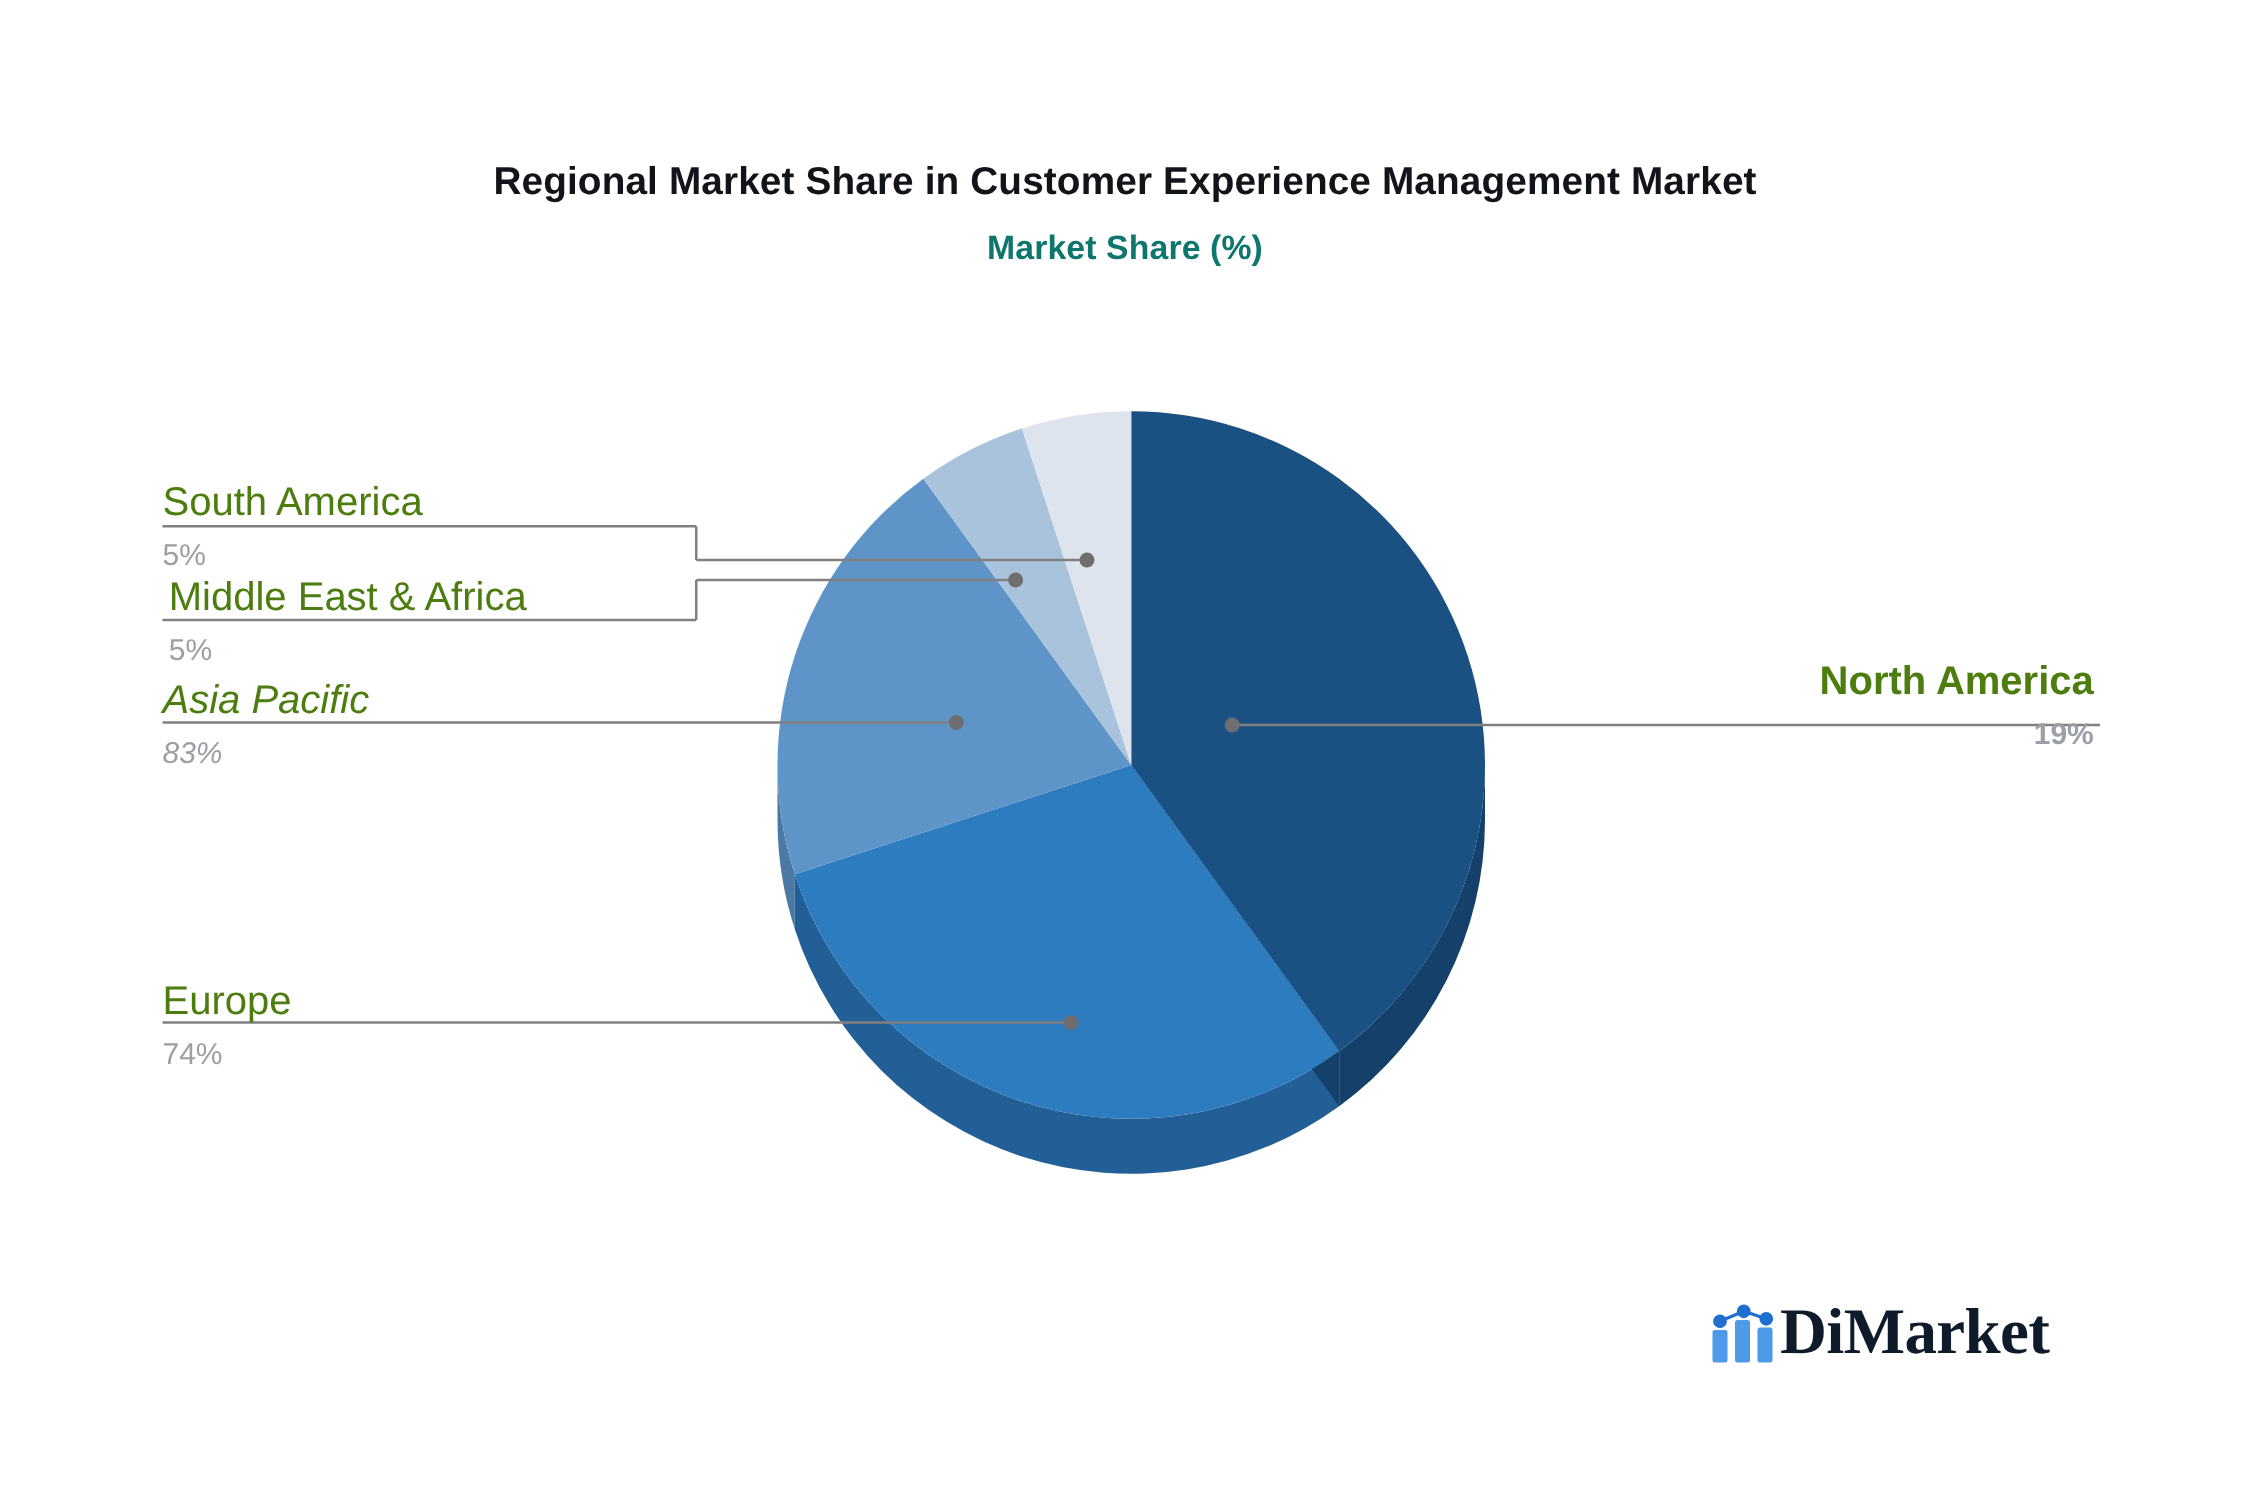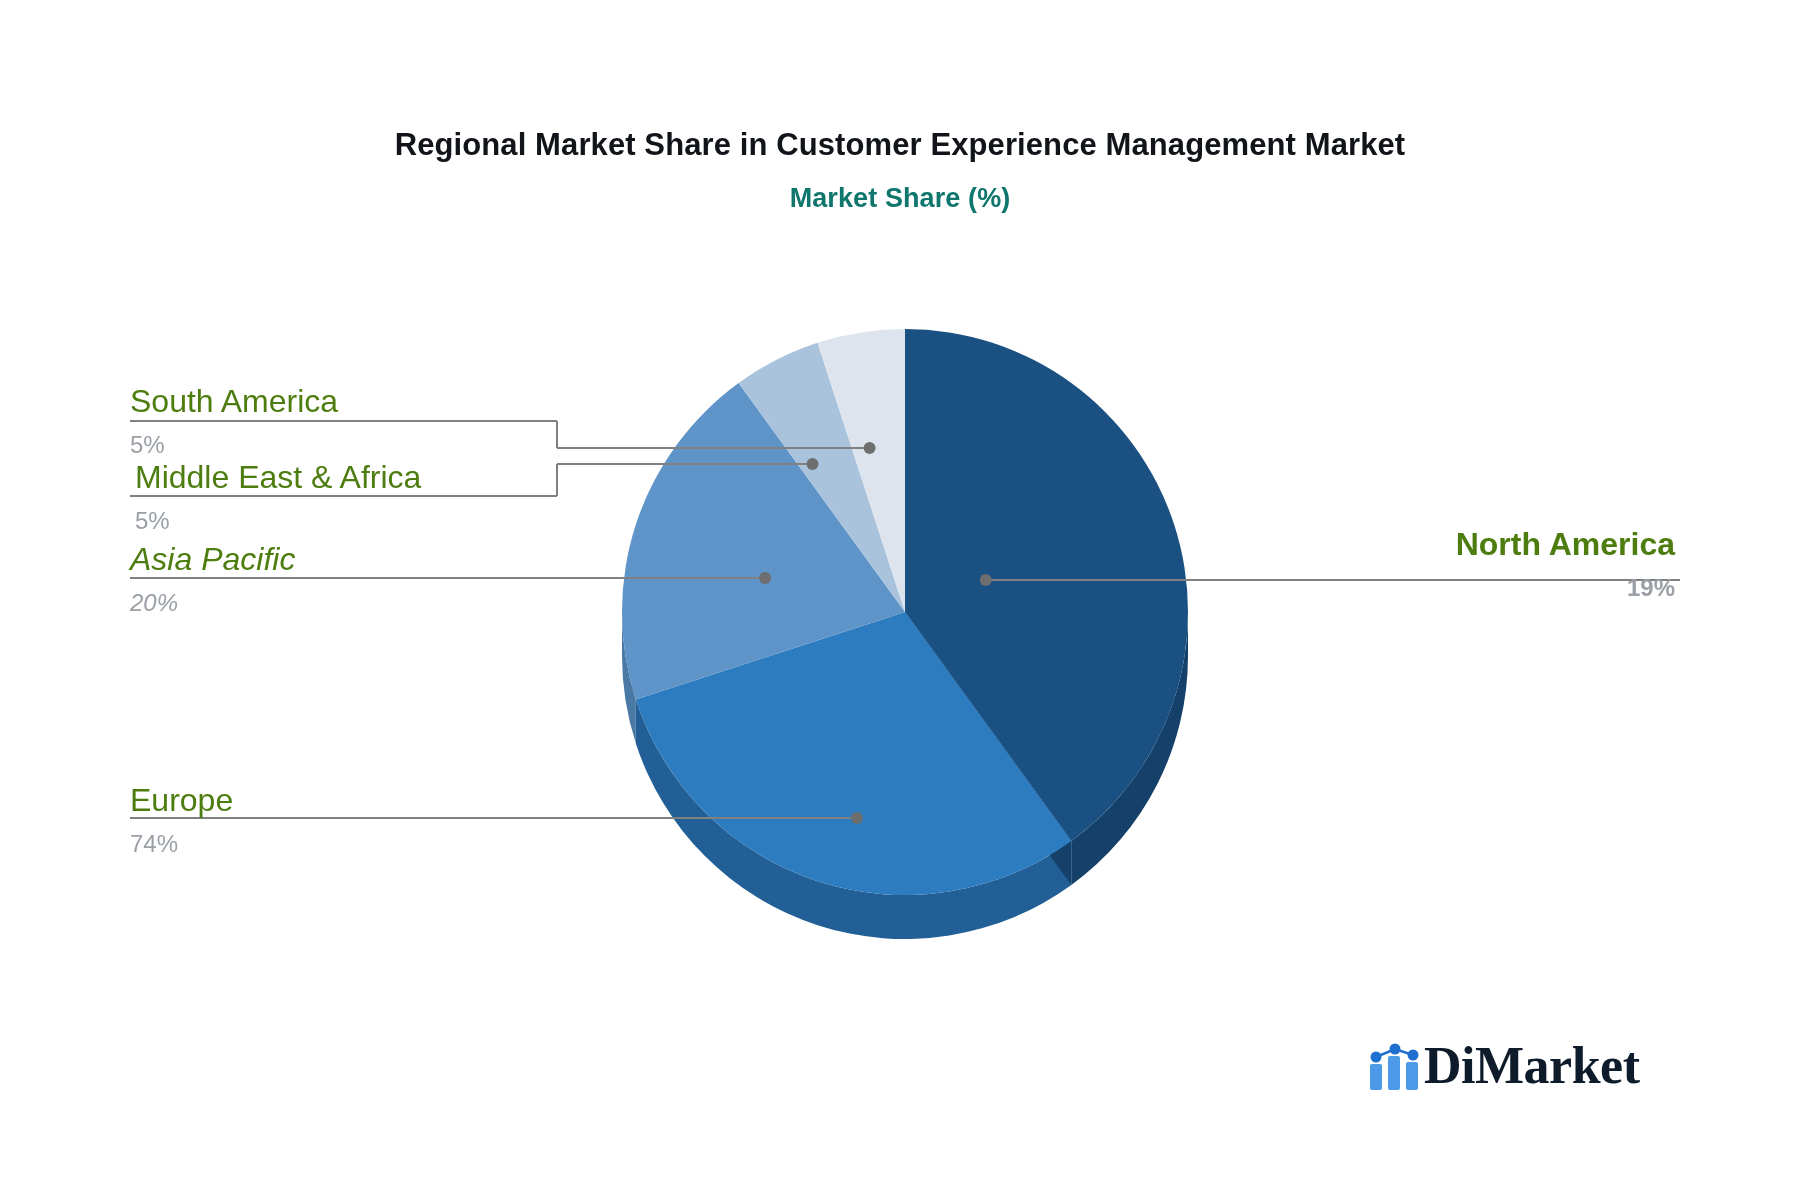--- a/index.html
+++ b/index.html
@@ -145,21 +145,21 @@
     <div class="value">5%</div>
   </div>
 
   <div class="callout" style="left:114px; top:458px;margin-left:21px;">
     <div class="name">Middle East &amp; Africa</div>
     <div class="value">5%</div>
   </div>
 
   <div class="callout" style="left:130px; top:540px;font-style:italic;">
     <div class="name">Asia Pacific</div>
-    <div class="value">20%</div>
+    <div class="value">83%</div>
   </div>
 
   <div class="callout" style="left:130px; top:781px;">
     <div class="name">Europe</div>
     <div class="value">74%</div>
   </div>
 
   <div class="callout right" style="left:1180px; top:525px; width:495px;font-weight:bold;">
     <div class="name">North America</div>
     <div class="value">19%</div>

